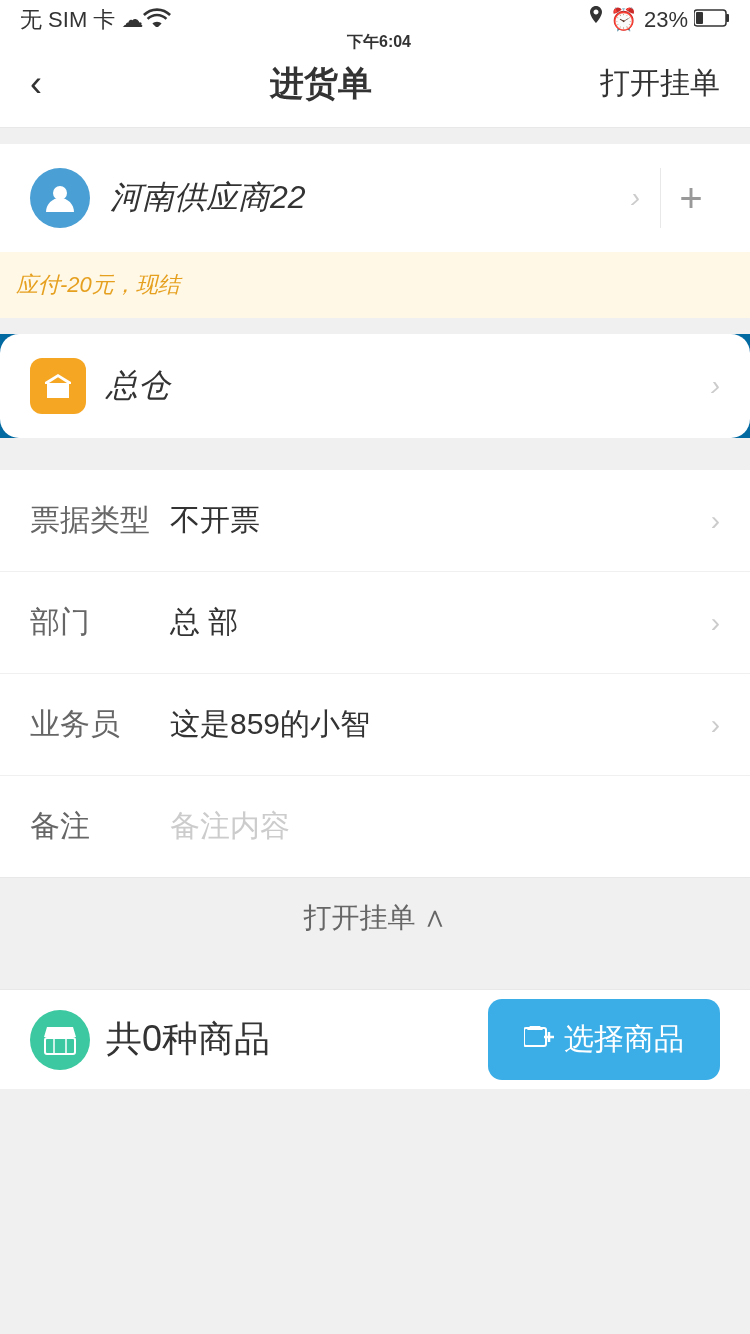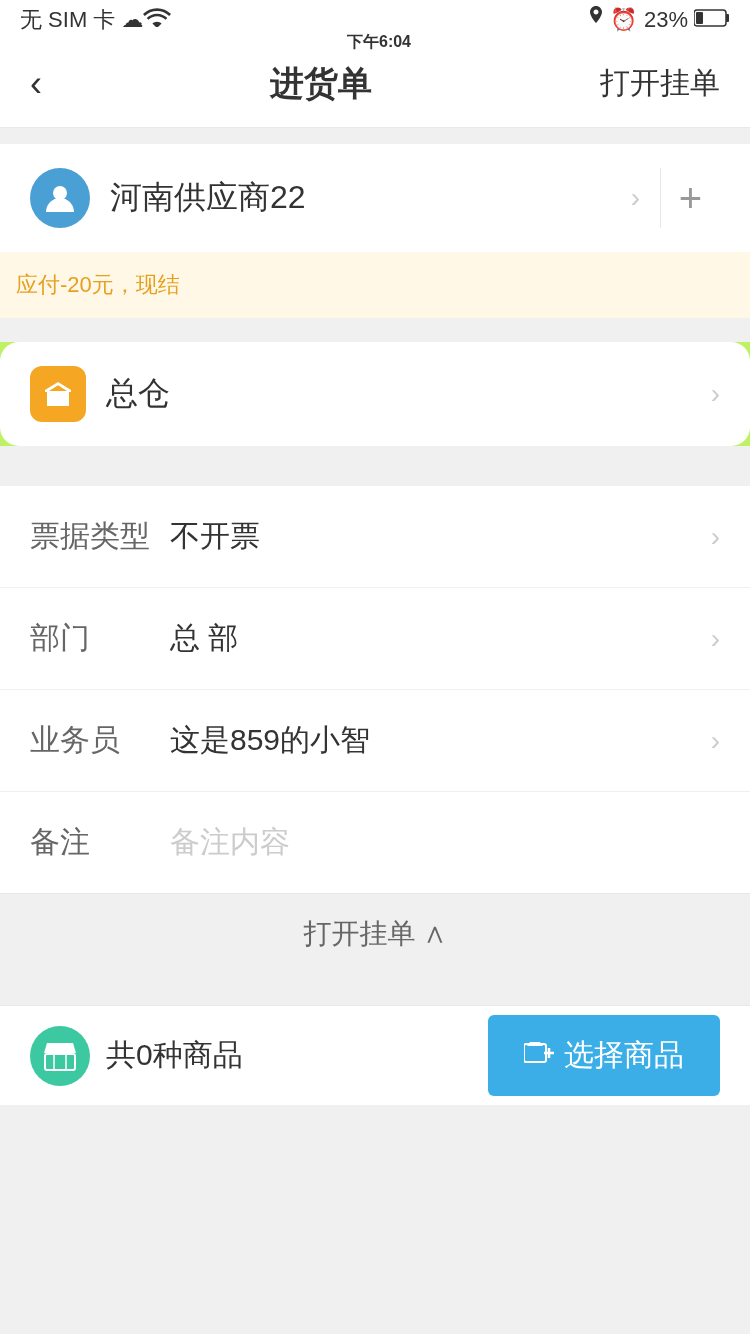--- a/index.html
+++ b/index.html
@@ -58,22 +58,23 @@
 
     
     .divider-section {
       width: 100%;
       height: 16px;
       background: #f0f0f0;
     }
 
     
     .card-section {
-      background: #bef264;
-      margin-bottom: 8px;
+      background: #0369a1;
+      margin-bottom: 0;
+      font-style: italic;
     }
 
     
     .supplier-row {
       display: flex;
       align-items: center;
       padding: 24px 30px;
       background: #fff;
       border-bottom: none;
     }
@@ -216,29 +217,29 @@
     .goods-icon {
       width: 60px;
       height: 60px;
       border-radius: 50%;
       background: #3cc8a0;
       display: flex;
       align-items: center;
       justify-content: center;
     }
     .goods-count {
-      font-size: 30px;
+      font-size: 36px;
       color: #333;
     }
     .select-goods-btn {
       background: #3baee8;
       color: #fff;
       font-size: 30px;
       padding: 20px 36px;
-      border-radius: 6px;
+      border-radius: 14px;
       display: flex;
       align-items: center;
       gap: 10px;
       cursor: pointer;
     }
 
     
     .avatar-person {
       width: 36px;
       height: 36px;

